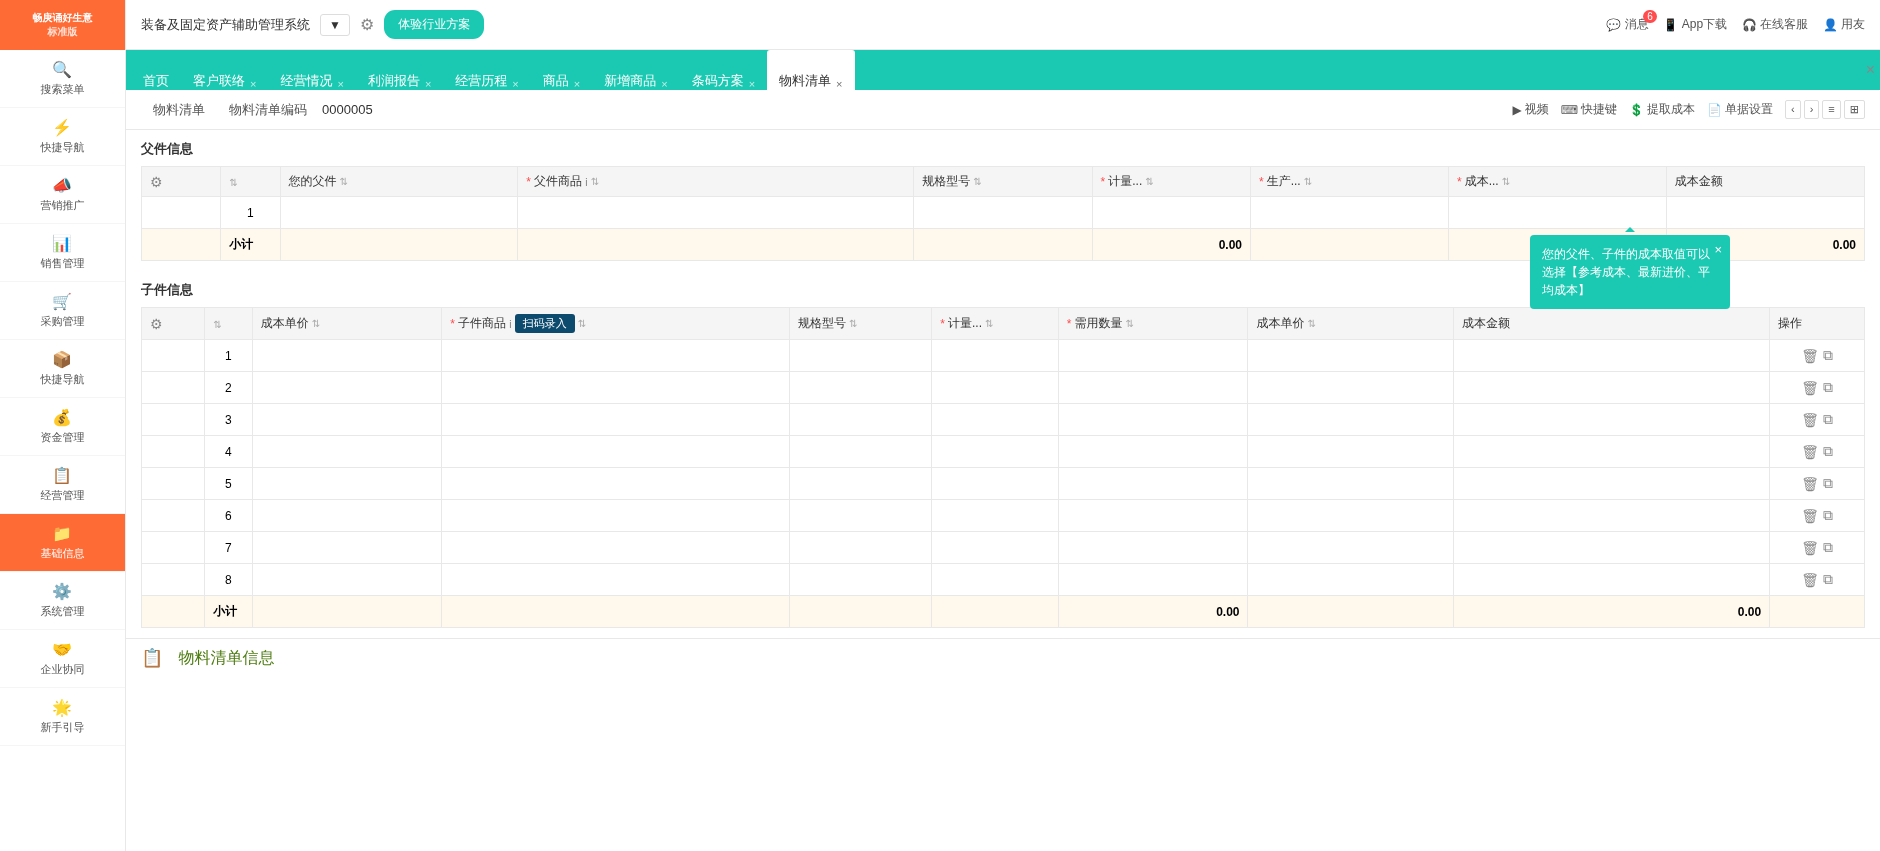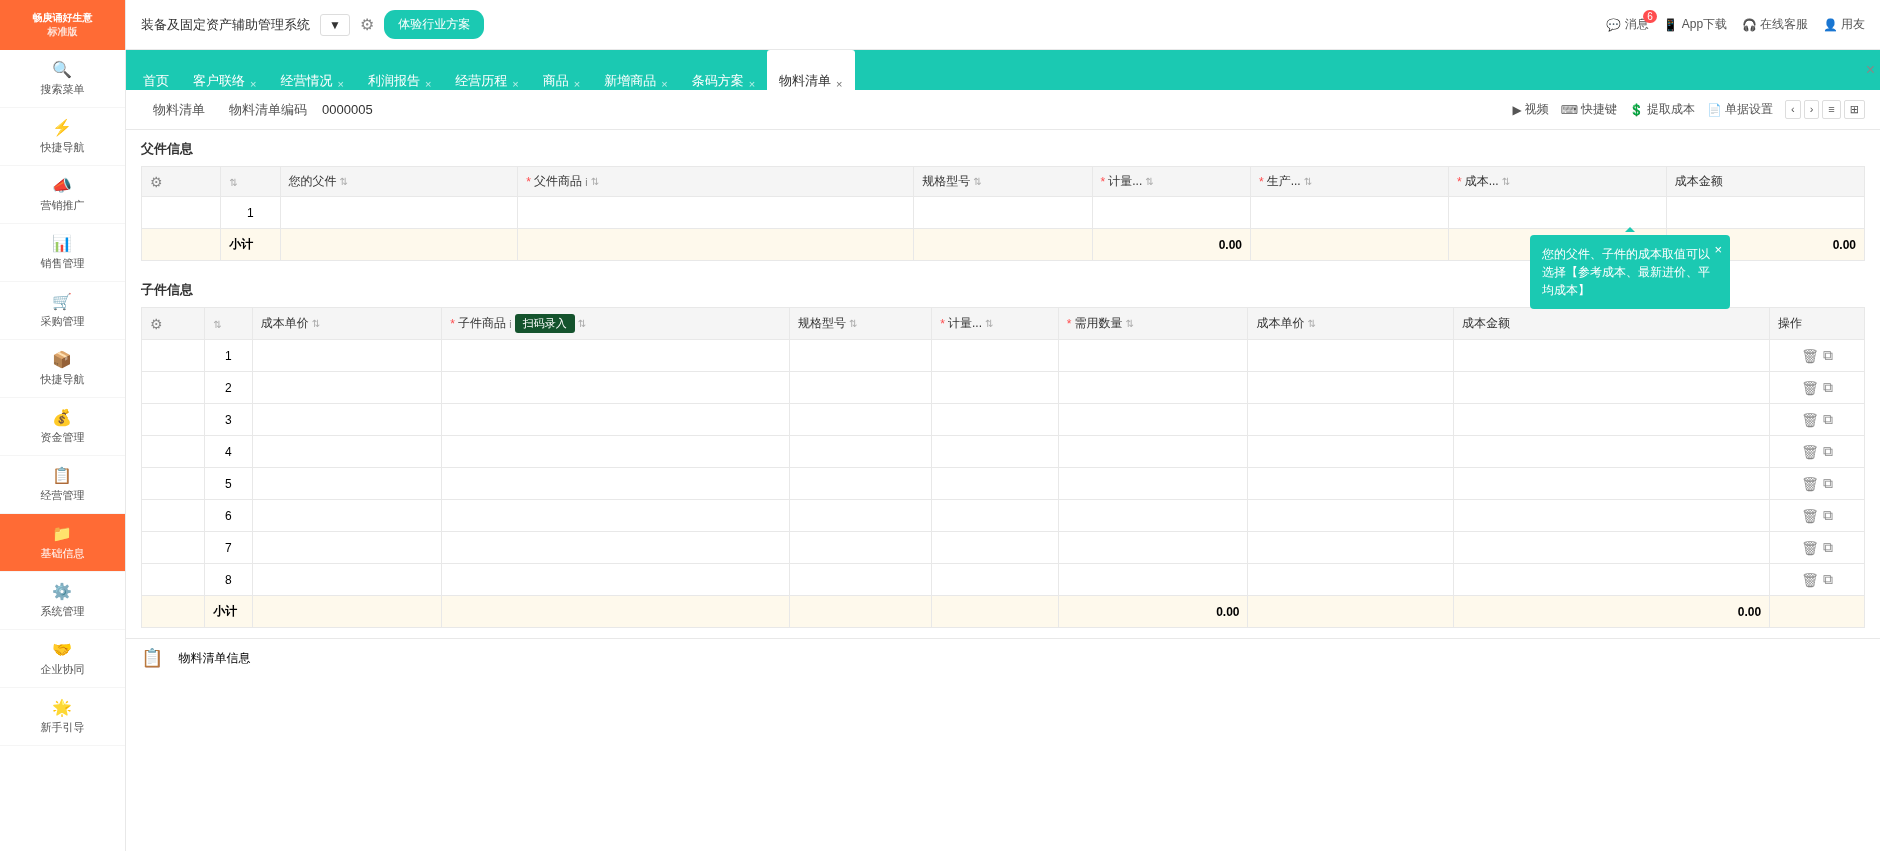--- a/index.html
+++ b/index.html
@@ -164,21 +164,21 @@
       vertical-align: middle;
     }
     .data-table tr.subtotal td {
       background: #fef9ec;
       font-weight: bold;
     }
     .settings-icon { color: #888; font-size: 14px; }
     .sort-icon { color: #aaa; font-size: 10px; cursor: pointer; }
 
     .scan-btn {
-      background: #14532d;
+      background: #0c4a6e;
       color: #fff;
       border: none;
       padding: 2px 8px;
       border-radius: 3px;
       font-size: 11px;
       cursor: pointer;
     }
 
     .row-ops { display: flex; gap: 4px; align-items: center; justify-content: center; }
     .row-op { color: #888; cursor: pointer; font-size: 14px; }
@@ -215,21 +215,21 @@
     
     .bottom-bar {
       display: flex;
       align-items: center;
       padding: 8px 15px;
       border-top: 1px solid #e8e8e8;
       background: #fff;
       gap: 15px;
     }
     .bottom-bar-icon { font-size: 18px; color: #1bc9b2; }
-    .bottom-bar-text { font-size: 12px; color: #000000; }
+    .bottom-bar-text { font-size: 16px; color: #4d7c0f; }
     .col-warehouse { width: 120px; }
     .col-product { width: 200px; }
     .col-spec { width: 90px; }
     .col-unit { width: 80px; }
     .col-prod { width: 100px; }
     .col-cost { width: 110px; }
     .col-amount { width: 100px; text-align: right; }
     .col-ops { width: 60px; text-align: center; }
     .col-qty { width: 120px; }
     .col-unitcost { width: 130px; }

